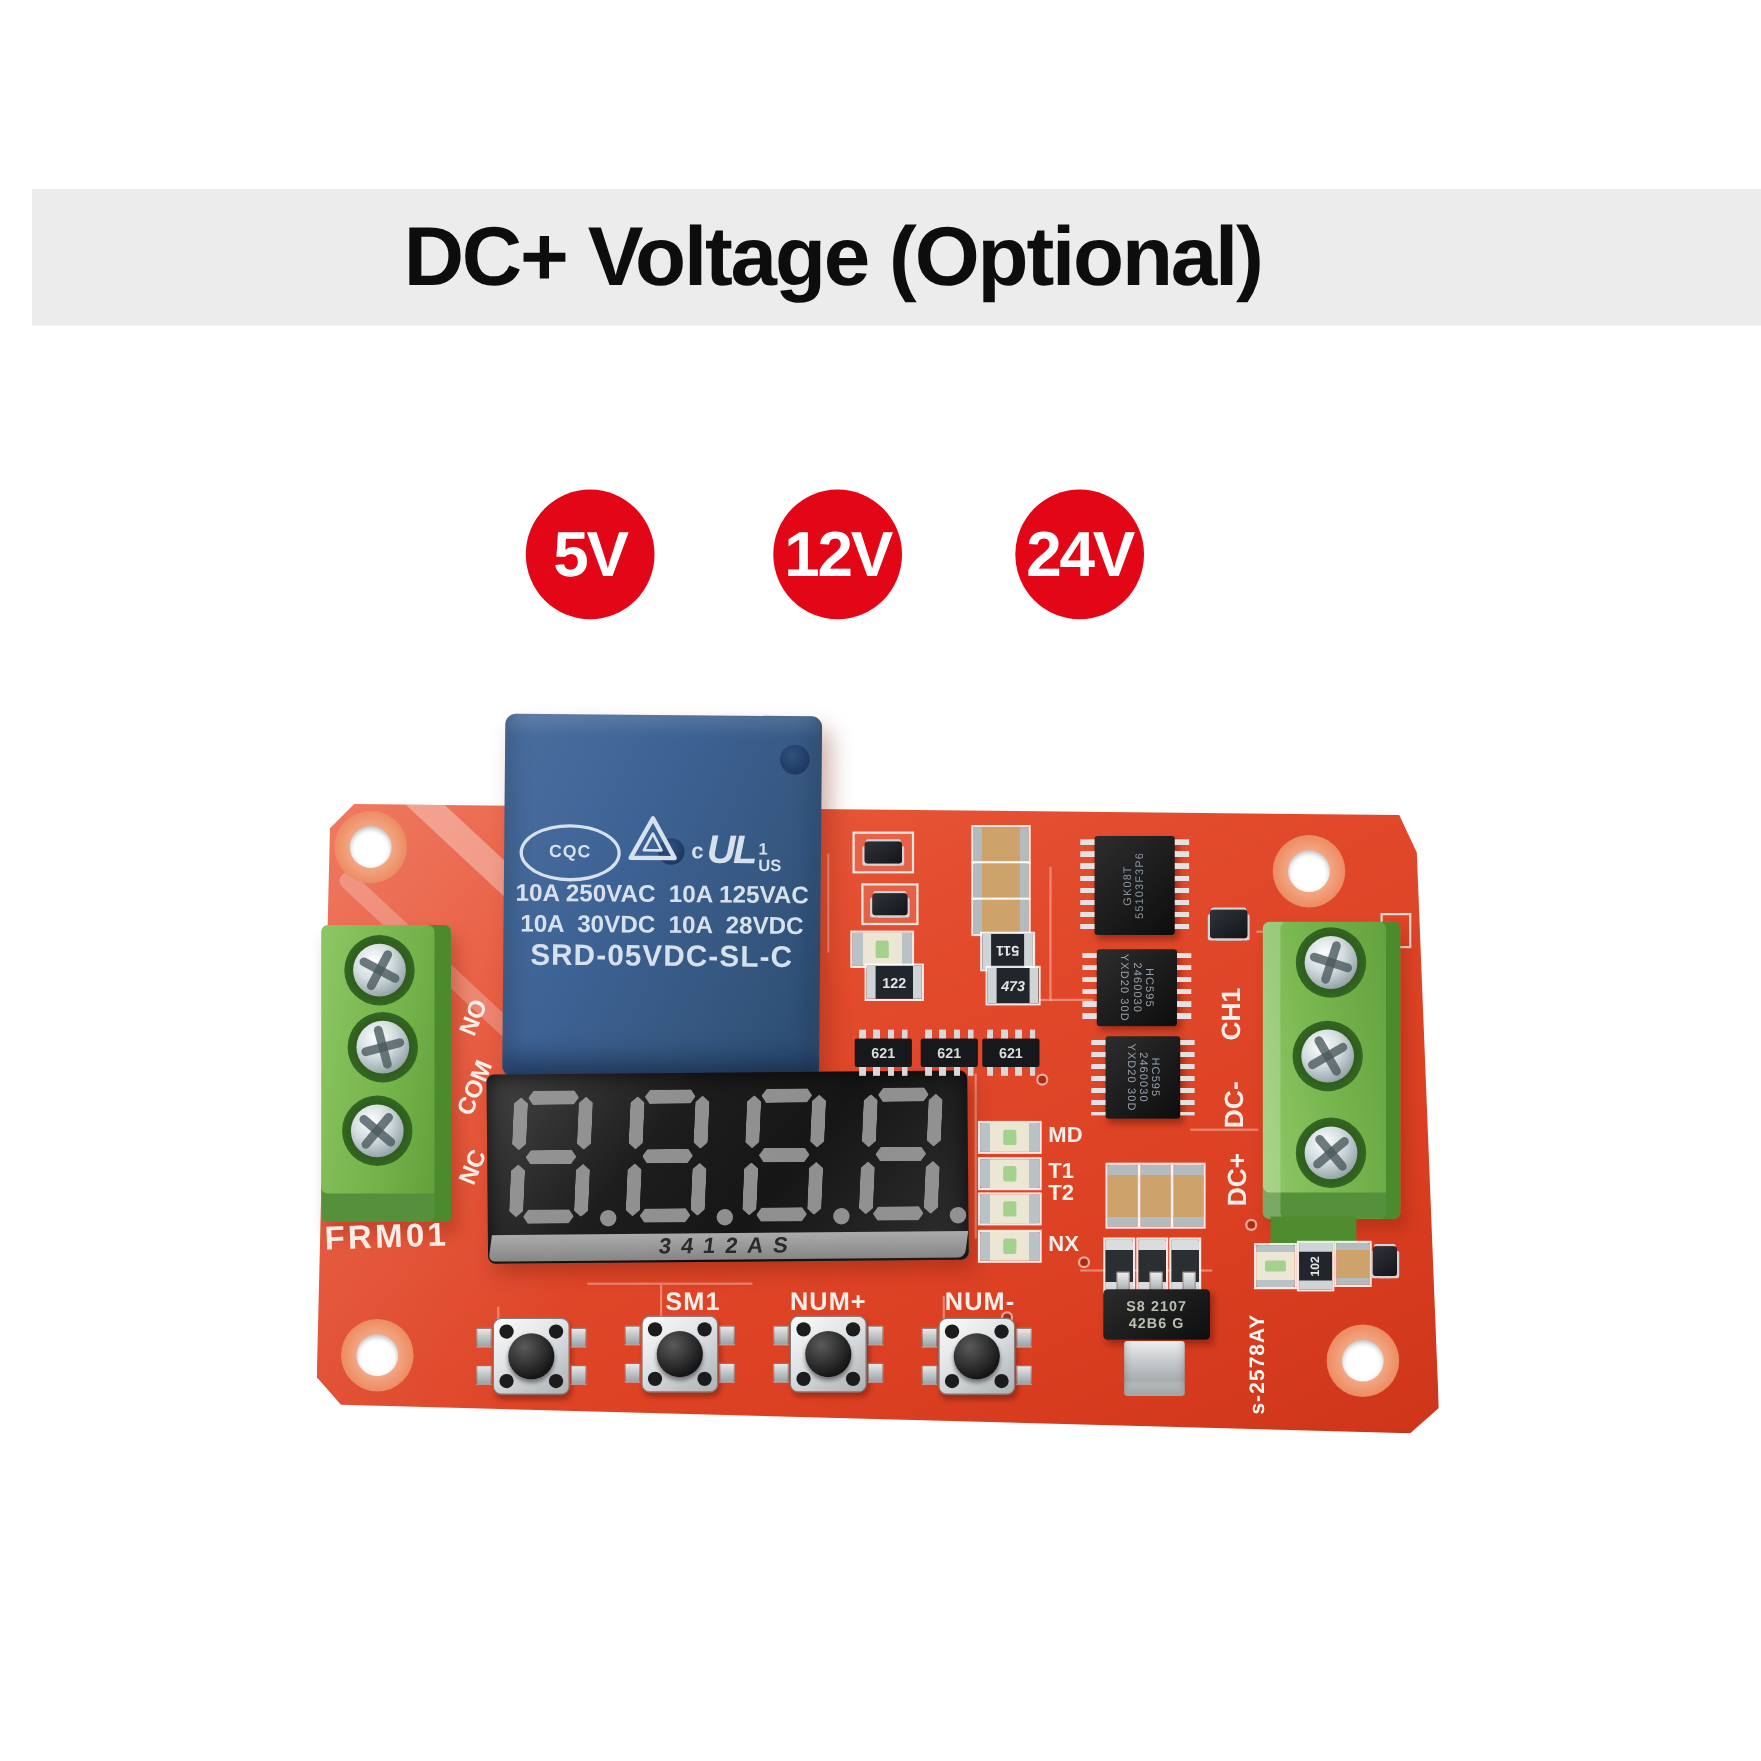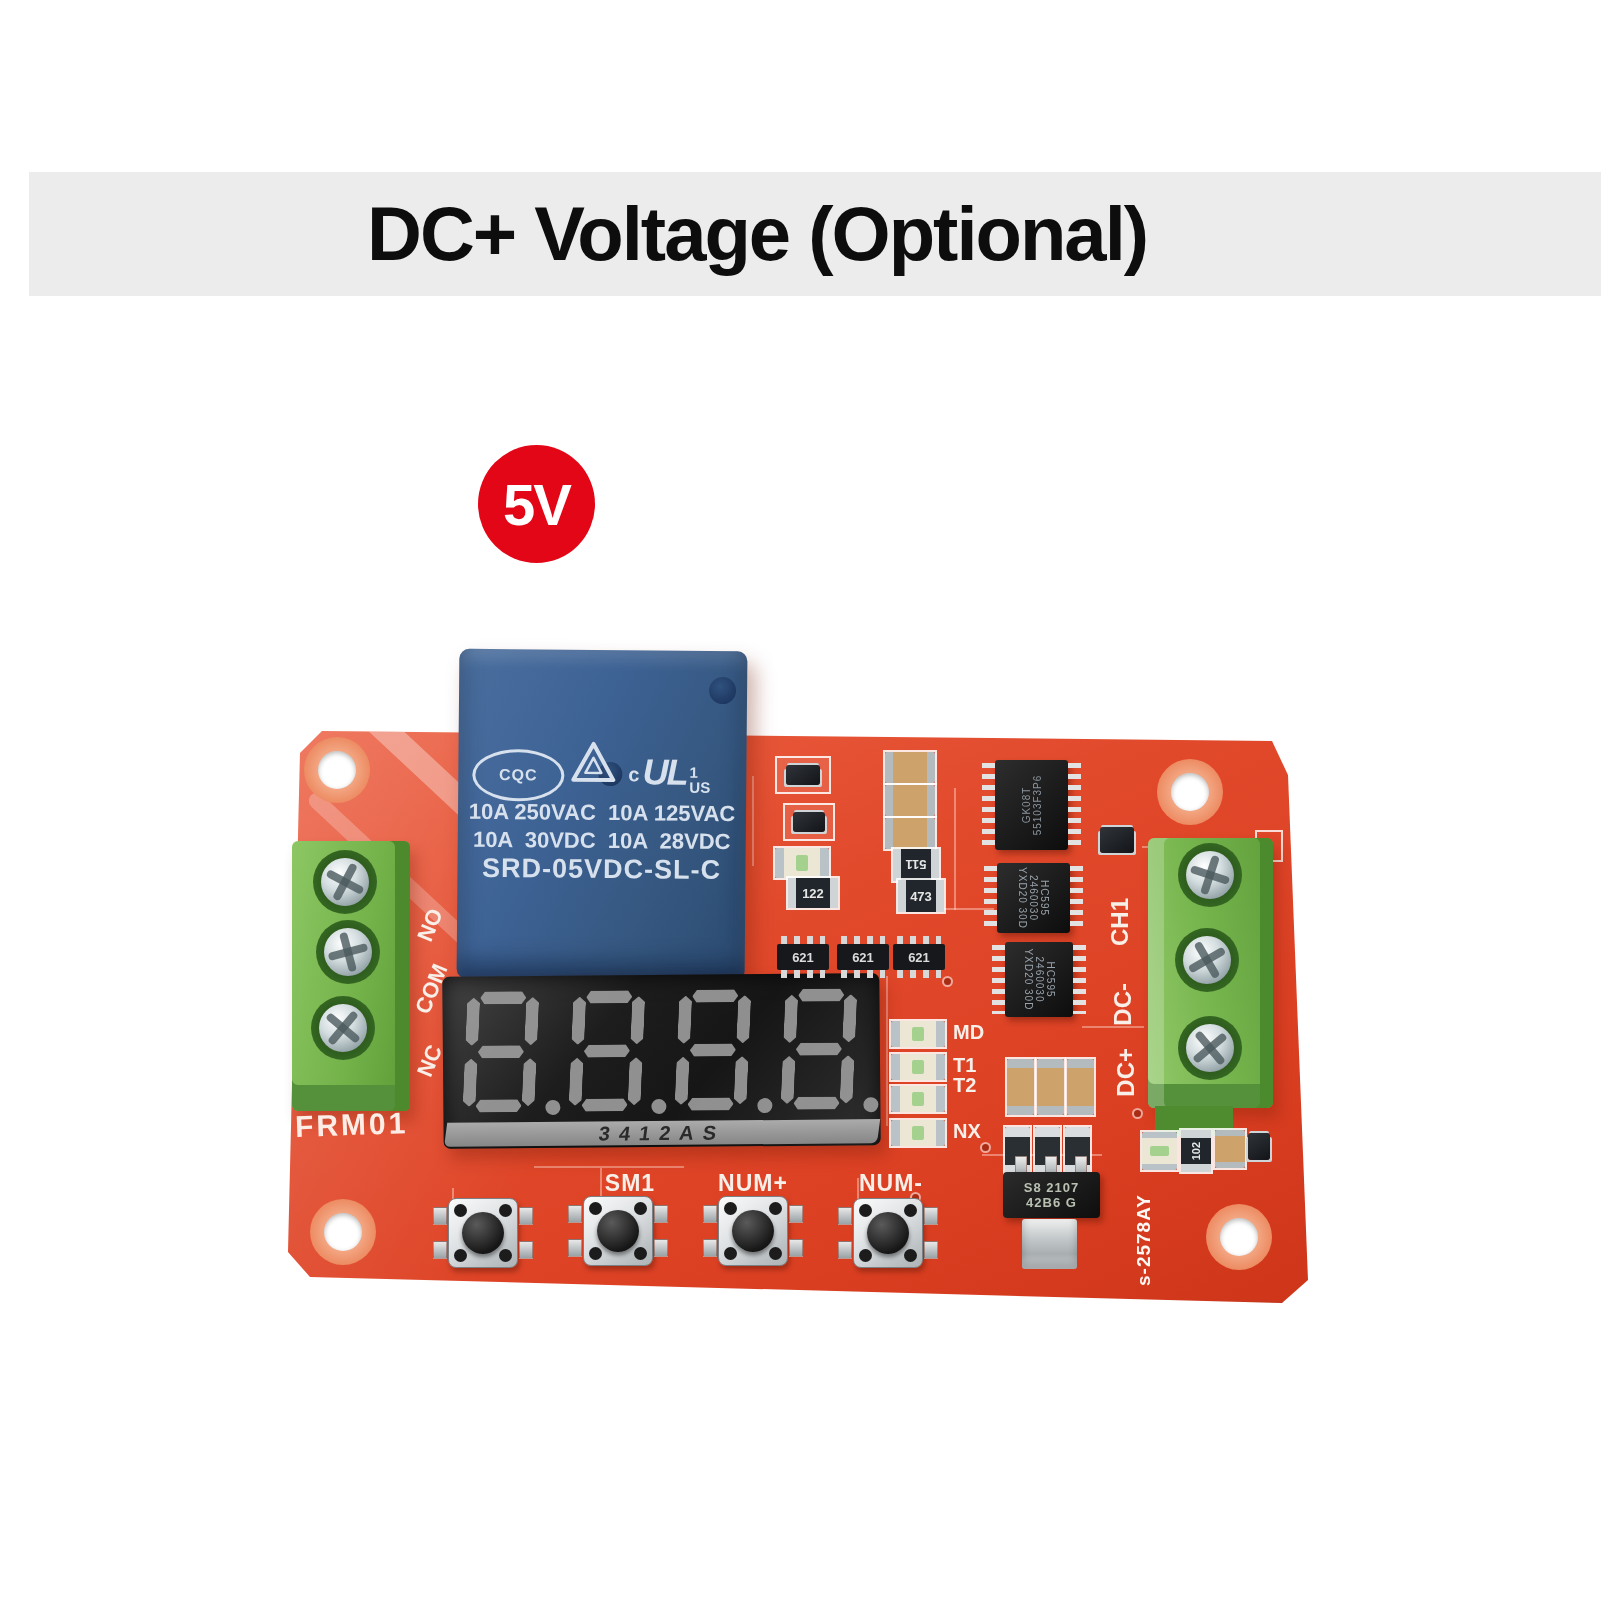--- a/index.html
+++ b/index.html
@@ -146,20 +146,26 @@
 
 <div class="stage">
 
   <div class="a banner">
     <h1>DC+ Voltage (Optional)</h1>
   </div>
 
   <div class="a badge" style="left:478px;">
     <span>5V</span>
   </div>
+  <div class="a badge" style="left:703px;">
+    <span>12V</span>
+  </div>
+  <div class="a badge" style="left:923px;">
+    <span>24V</span>
+  </div>
 
   <div class="a board">
     <div class="a board-bg">
 
       <div class="a band" style="left:30px;top:64px;width:300px;height:24px;"></div>
       <div class="a band" style="left:-6px;top:150px;width:260px;height:16px;opacity:.7;"></div>
 
       <div class="a trace" style="left:170px;top:462px;width:2px;height:46px;"></div>
       <div class="a trace" style="left:252px;top:440px;width:150px;height:2px;"></div>
       <div class="a trace" style="left:318px;top:442px;width:2px;height:30px;"></div>
@@ -427,21 +433,21 @@
       </div>
     <div class="a smdbox" style="left:601px;top:57px;width:50px;height:31px;">
         <div class="cap"></div>
       </div>
     <div class="a smdbox" style="left:601px;top:90px;width:50px;height:31px;">
         <div class="cap"></div>
       </div>
     <div class="a smdbox" style="left:609px;top:121px;width:46px;height:32px;">
       <div class="rbody" style="transform:rotate(180deg);">511</div>
     </div>
-    <div class="a smdbox" style="left:614px;top:152px;width:46px;height:32px;">
+    <div class="a smdbox" style="left:614px;top:152px;width:46px;height:32px;font-style:italic;">
       <div class="rbody">473</div>
     </div>
 
     <div class="a net" style="left:495px;top:218px;width:52px;height:26px;">
         <span>621</span>
       </div>
     <div class="a net" style="left:555px;top:218px;width:52px;height:26px;">
         <span>621</span>
       </div>
     <div class="a net" style="left:611px;top:218px;width:52px;height:26px;">

